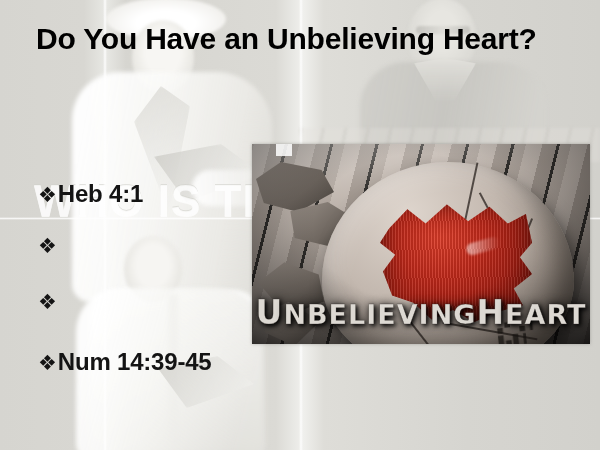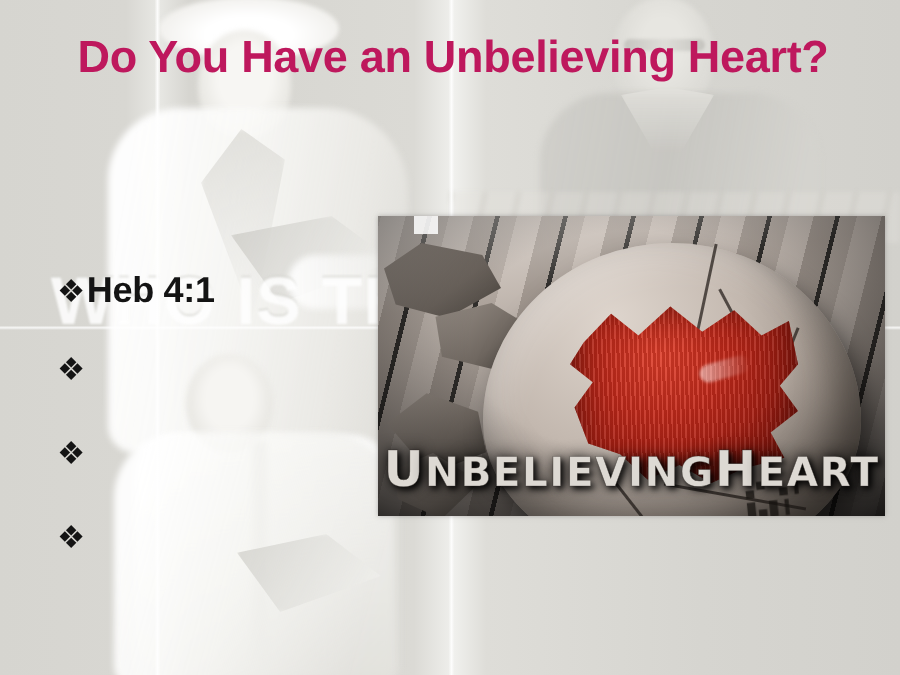--- a/index.html
+++ b/index.html
@@ -194,25 +194,24 @@
   .divider-h {
     position: absolute; left: 0; top: 217px; width: 600px; height: 3px;
     background: linear-gradient(180deg, rgba(255,255,255,0) 0%, rgba(255,255,255,0.8) 50%, rgba(255,255,255,0) 100%);
   }
 
   
   .title {
     position: absolute;
     left: 36px; top: 22px;
     width: 532px;
-    text-align: center;
     font-size: 30px;
     font-weight: bold;
     line-height: 1.13;
-    color: #be185d;
+    color: #000000;
     letter-spacing: -0.2px;
     z-index: 6;
   }
 
   
   .bullets {
     position: absolute;
     left: 38px; top: 180px;
     width: 230px;
     z-index: 6;
@@ -426,20 +425,21 @@
     <div class="bullet-row">
       <span class="bullet-glyph">❖</span>
     </div>
 
     <div class="bullet-row">
       <span class="bullet-glyph">❖</span>
     </div>
 
     <div class="bullet-row">
       <span class="bullet-glyph">❖</span>
+      <span class="bullet-text">Num 14:39-45</span>
     </div>
 
   </div>
 
   <div class="photo">
     <div class="photo-planks"></div>
     <div class="photo-planks-shade"></div>
 
     <div class="shard s1"></div>
     <div class="shard s2"></div>

